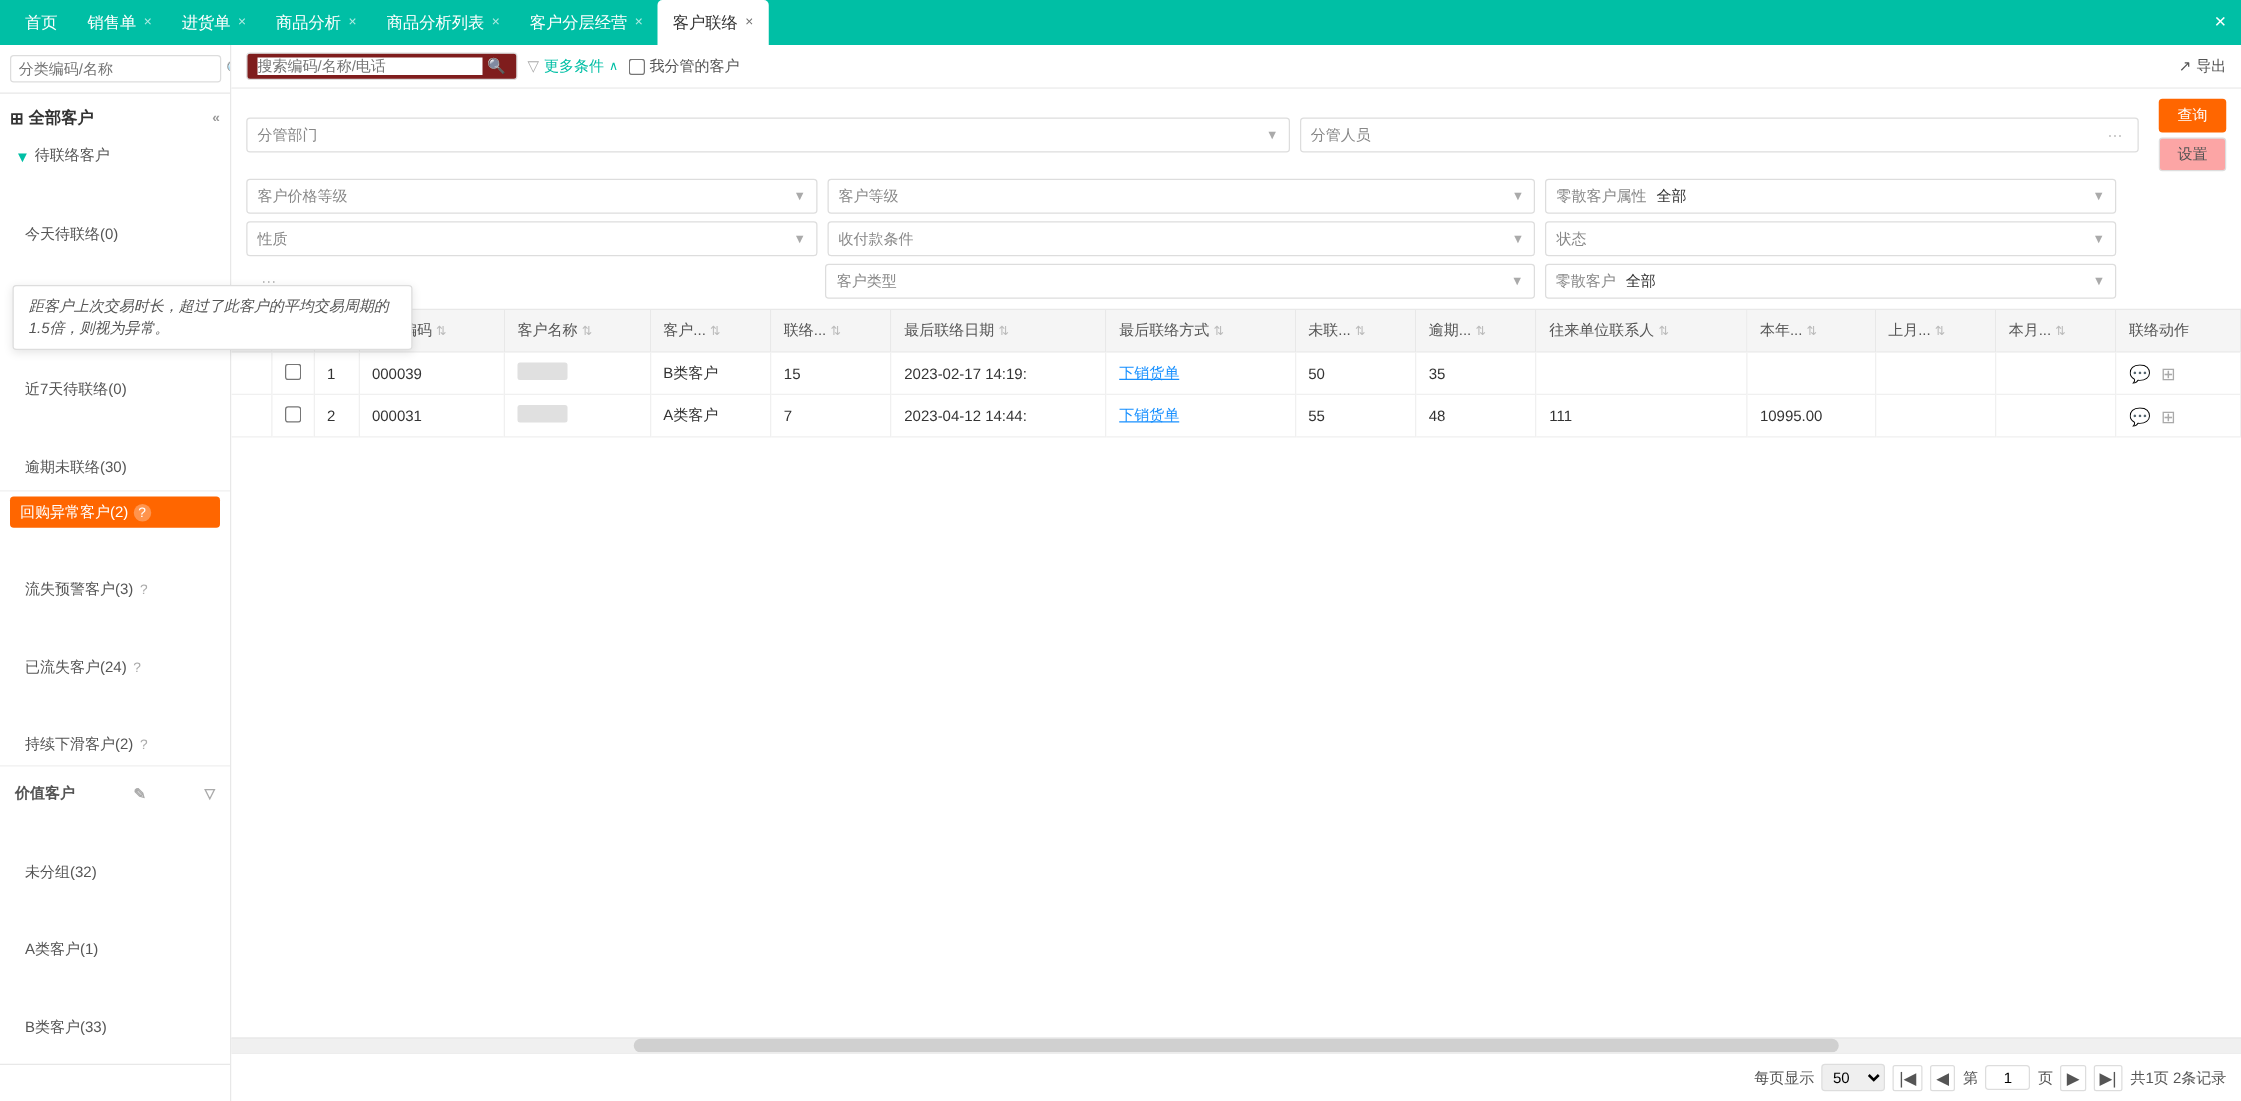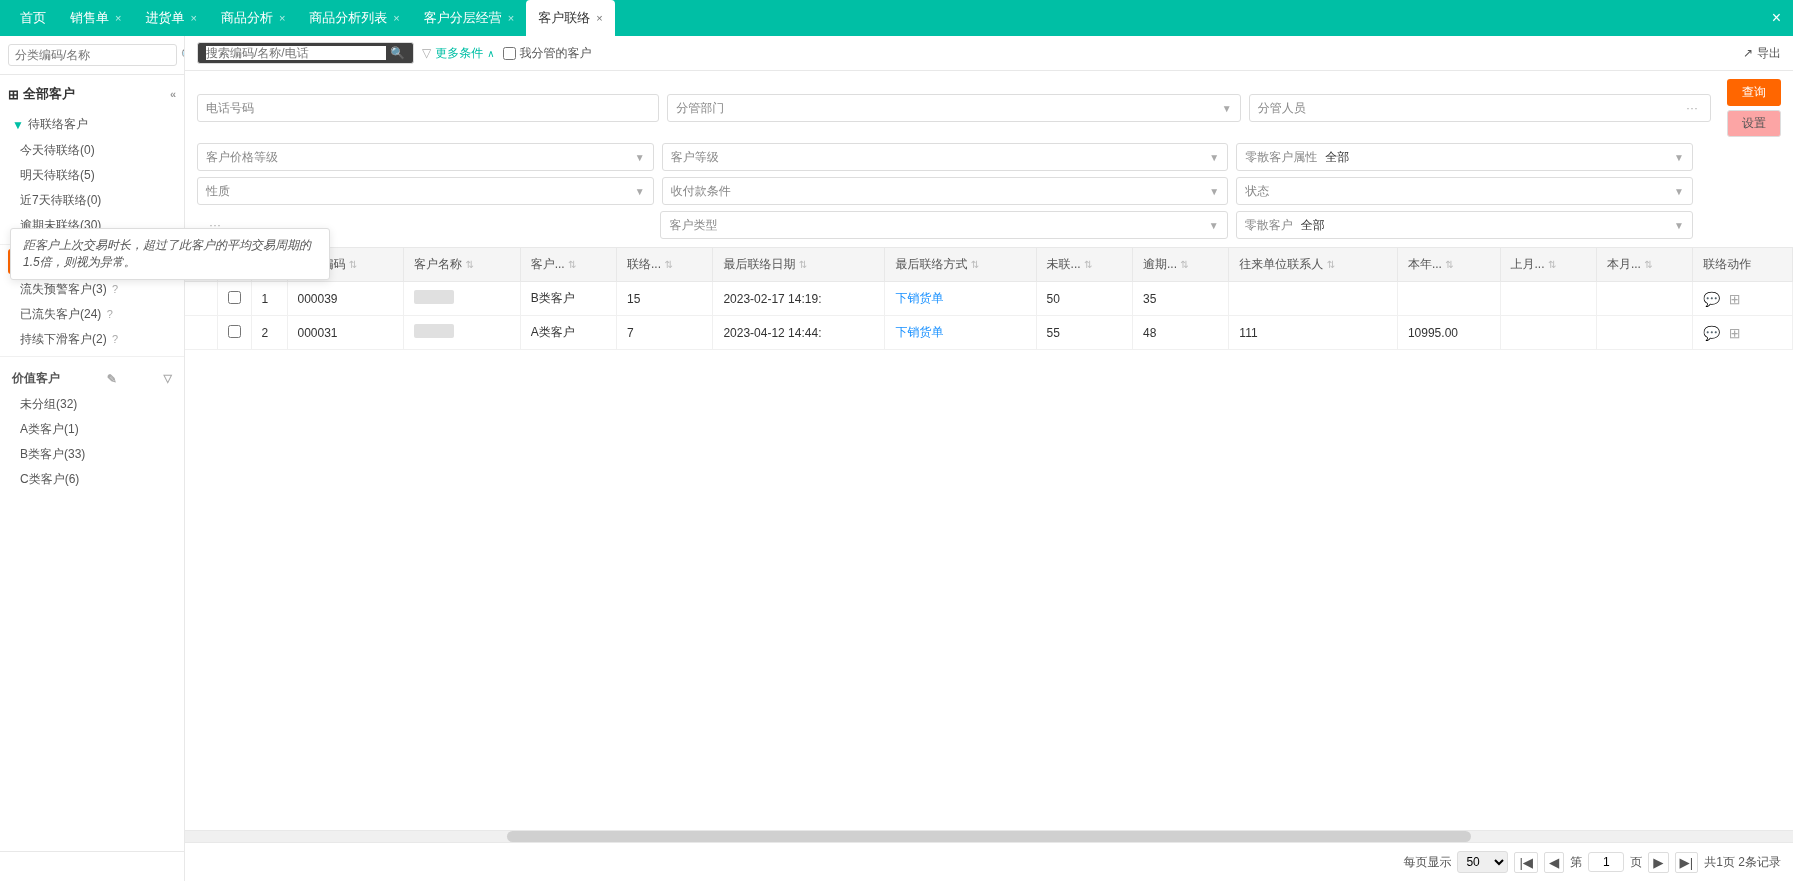--- a/index.html
+++ b/index.html
@@ -39,36 +39,36 @@
       color: #333; cursor: pointer;
     }
     .sidebar-section-title .icon { margin-right: 4px; }
     .sidebar-section-title .collapse-icon { margin-left: auto; color: #999; font-size: 11px; }
     .sidebar-group { padding: 2px 0; }
     .sidebar-group-title {
       display: flex; align-items: center; padding: 5px 12px; color: #555; cursor: pointer; font-size: 12px;
     }
     .sidebar-group-title .arrow { margin-right: 4px; color: #00bfa5; }
     .sidebar-item {
-      padding: 4px 20px; color: #555; cursor: pointer; font-size: 12px; white-space: nowrap;
+      padding: 4px 20px; color: #555; cursor: pointer; font-size: 12px; white-space: nowrap; margin-top: 37px;
     }
     .sidebar-divider { border: none; border-top: 1px solid #f0f0f0; margin: 4px 0; }
     .sidebar-bottom { height: 30px; border-top: 1px solid #e8e8e8; display: flex; align-items: center; padding: 0 8px; }
 
     
     .content-area { flex: 1; display: flex; flex-direction: column; overflow: hidden; background: #f5f5f5; }
 
     
     .toolbar {
       display: flex; align-items: center; padding: 6px 12px; background: #fff; border-bottom: 1px solid #e8e8e8;
       gap: 8px; flex-wrap: wrap;
     }
     .search-box {
       display: flex; align-items: center; border: 1px solid #ddd; border-radius: 3px; padding: 3px 8px;
-      min-width: 200px; background: #404040;
+      min-width: 200px; background: #7f1d1d;
     }
     .search-box input { border: none; outline: none; font-size: 12px; flex: 1; min-width: 150px; }
     .search-box .search-icon { color: #999; margin-left: 4px; cursor: pointer; }
     .more-conditions {
       display: flex; align-items: center; color: #00bfa5; cursor: pointer; font-size: 12px; gap: 4px;
     }
     .my-customers { display: flex; align-items: center; gap: 4px; font-size: 12px; color: #555; cursor: pointer; }
     .my-customers input[type=checkbox] { cursor: pointer; }
     .export-btn {
       margin-left: auto; display: flex; align-items: center; gap: 4px; color: #555; cursor: pointer; font-size: 12px;
@@ -102,21 +102,21 @@
     table { width: 100%; border-collapse: collapse; font-size: 12px; }
     thead tr { background: #f5f5f5; border-bottom: 1px solid #e8e8e8; }
     thead th {
       padding: 8px 10px; text-align: left; color: #555; font-weight: normal;
       border-right: 1px solid #e8e8e8; white-space: nowrap; position: sticky; top: 0;
       background: #f5f5f5; z-index: 1;
     }
     thead th .sort-icon { color: #bbb; font-size: 10px; }
     tbody tr { border-bottom: 1px solid #f0f0f0; }
     tbody td { padding: 8px 10px; color: #333; border-right: 1px solid #f0f0f0; white-space: nowrap; }
-    .link-text { color: #1890ff; cursor: pointer; }
+    .link-text { color: #1890ff; text-decoration: underline; cursor: pointer; }
     .action-icons { display: flex; gap: 8px; align-items: center; }
     .action-icon { color: #aaa; cursor: pointer; font-size: 14px; }
 
     
     .pagination {
       display: flex; align-items: center; justify-content: flex-end; padding: 8px 12px;
       background: #fff; border-top: 1px solid #e8e8e8; gap: 6px; font-size: 12px; color: #555;
     }
     .pagination select { border: 1px solid #ddd; border-radius: 3px; padding: 2px 4px; font-size: 12px; }
     .pagination input { width: 36px; border: 1px solid #ddd; border-radius: 3px; padding: 2px 4px; text-align: center; font-size: 12px; }
@@ -278,24 +278,20 @@
       </label>
       <div class="export-btn">
         <span>↗</span>
         <span>导出</span>
       </div>
     </div>
 
     <div class="filter-area">
 
       <div class="filter-row">
-        <div class="filter-field" style="flex:1.2">
-          <label>电话号码</label>
-          <input type="text" style="border: none; outline: none; font-size: 12px; flex: 1 1 0%;">
-        </div>
         <div class="filter-field" style="flex:1.5">
           <label>分管部门</label>
           <span style="flex:1;"></span>
           <span class="dropdown-arrow">▼</span>
         </div>
         <div class="filter-field" style="flex:1.2">
           <label>分管人员</label>
           <span style="flex:1;"></span>
           <span class="filter-dots">···</span>
         </div>

